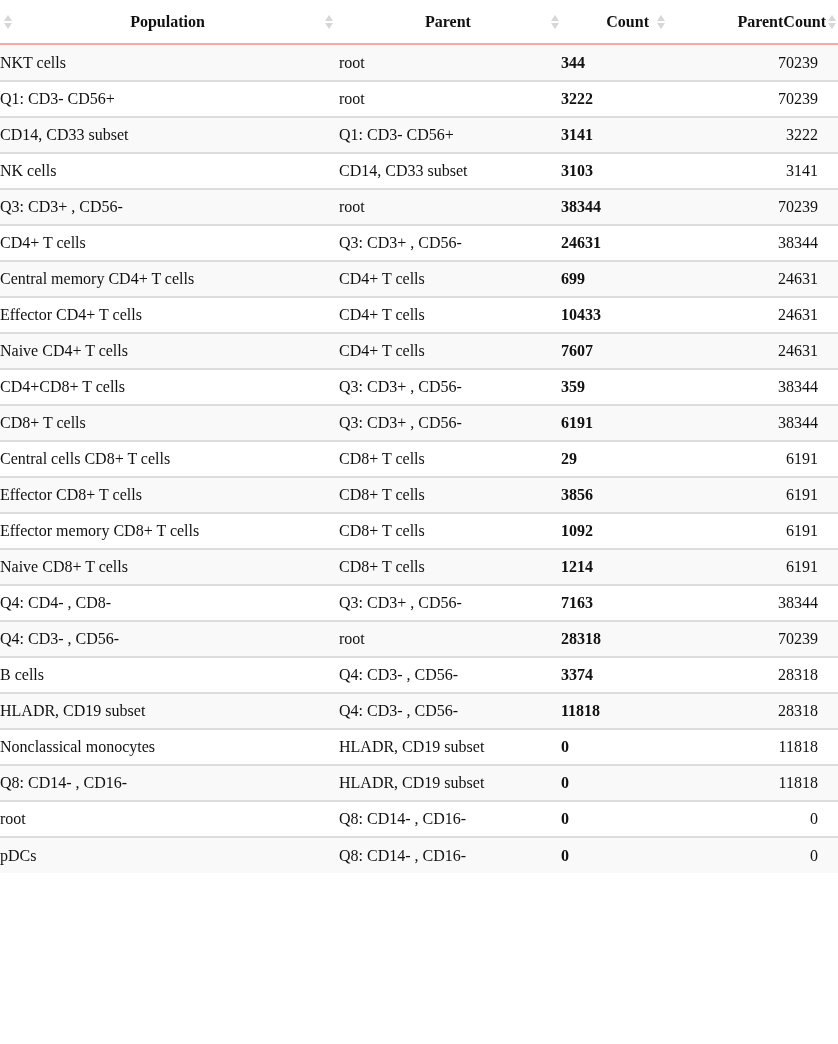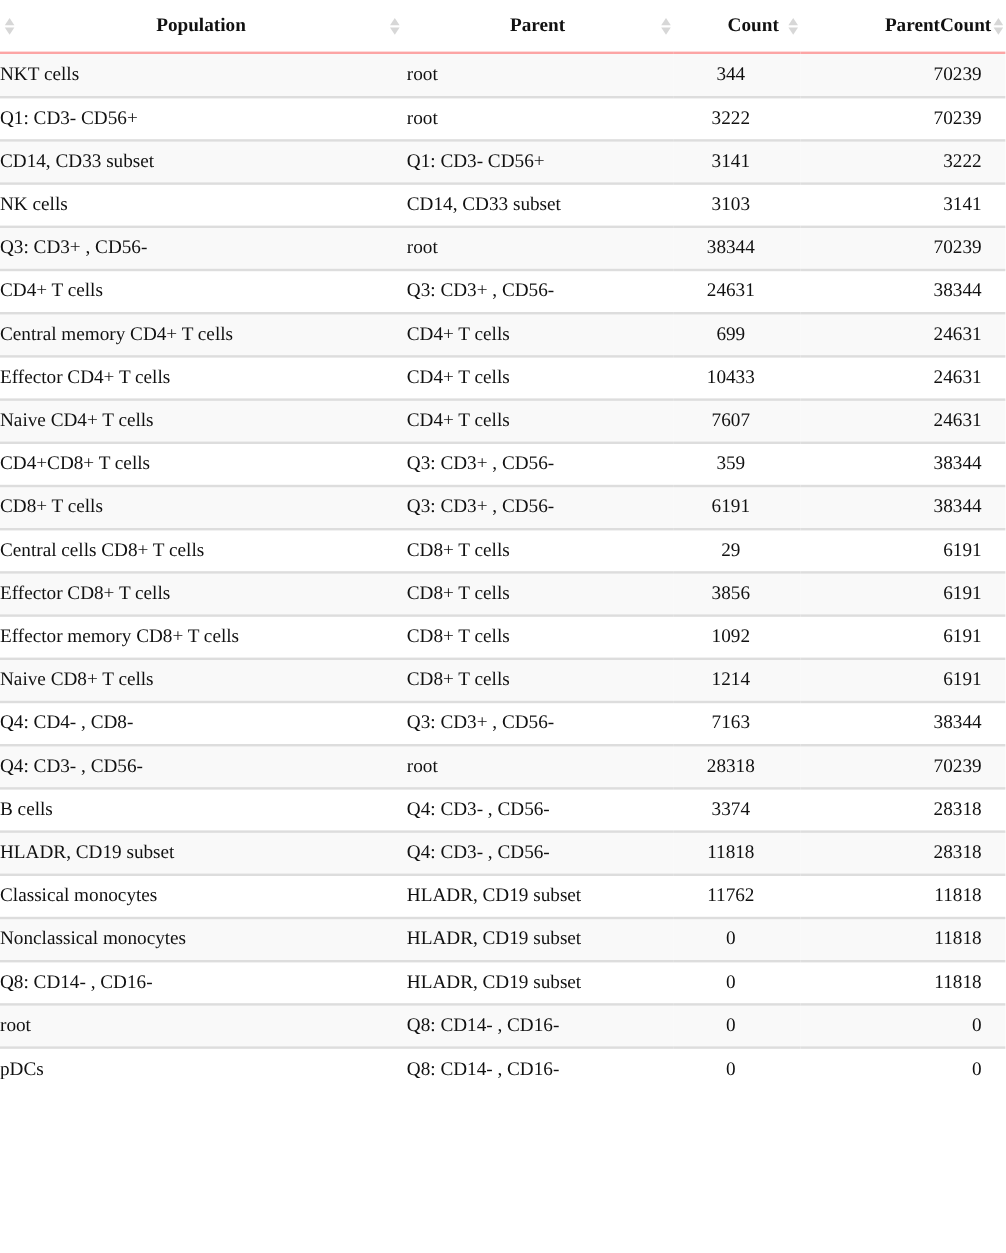--- a/index.html
+++ b/index.html
@@ -78,21 +78,21 @@
       box-sizing: border-box;
       border-top: 2px solid #dddddd;
       vertical-align: middle;
       white-space: nowrap;
     }
     tbody tr:first-child td { border-top: none; height: 37px; }
     tbody tr:nth-child(odd) td { background: #f9f9f9; }
     tbody tr:nth-child(even) td { background: #ffffff; }
     td.c-pop { }
     td.c-parent { padding-left: 4px; }
-    td.c-count { text-align: center; padding-right: 10px; }
+    td.c-count { text-align: left; padding-right: 10px; font-weight: bold; }
     td.c-pcount { text-align: right; padding-right: 20px; }
   </style>
 </head>
 <body>
 
 <table class="dataTable">
   <colgroup>
     <col style="width:335px">
     <col style="width:226px">
     <col style="width:106px">
@@ -228,26 +228,20 @@
         <td class="c-count">3374</td>
         <td class="c-pcount">28318</td>
       </tr>
       <tr>
         <td class="c-pop">HLADR, CD19 subset</td>
         <td class="c-parent">Q4: CD3- , CD56-</td>
         <td class="c-count">11818</td>
         <td class="c-pcount">28318</td>
       </tr>
       <tr>
-        <td class="c-pop">Classical monocytes</td>
-        <td class="c-parent">HLADR, CD19 subset</td>
-        <td class="c-count">11762</td>
-        <td class="c-pcount">11818</td>
-      </tr>
-      <tr>
         <td class="c-pop">Nonclassical monocytes</td>
         <td class="c-parent">HLADR, CD19 subset</td>
         <td class="c-count">0</td>
         <td class="c-pcount">11818</td>
       </tr>
       <tr>
         <td class="c-pop">Q8: CD14- , CD16-</td>
         <td class="c-parent">HLADR, CD19 subset</td>
         <td class="c-count">0</td>
         <td class="c-pcount">11818</td>

